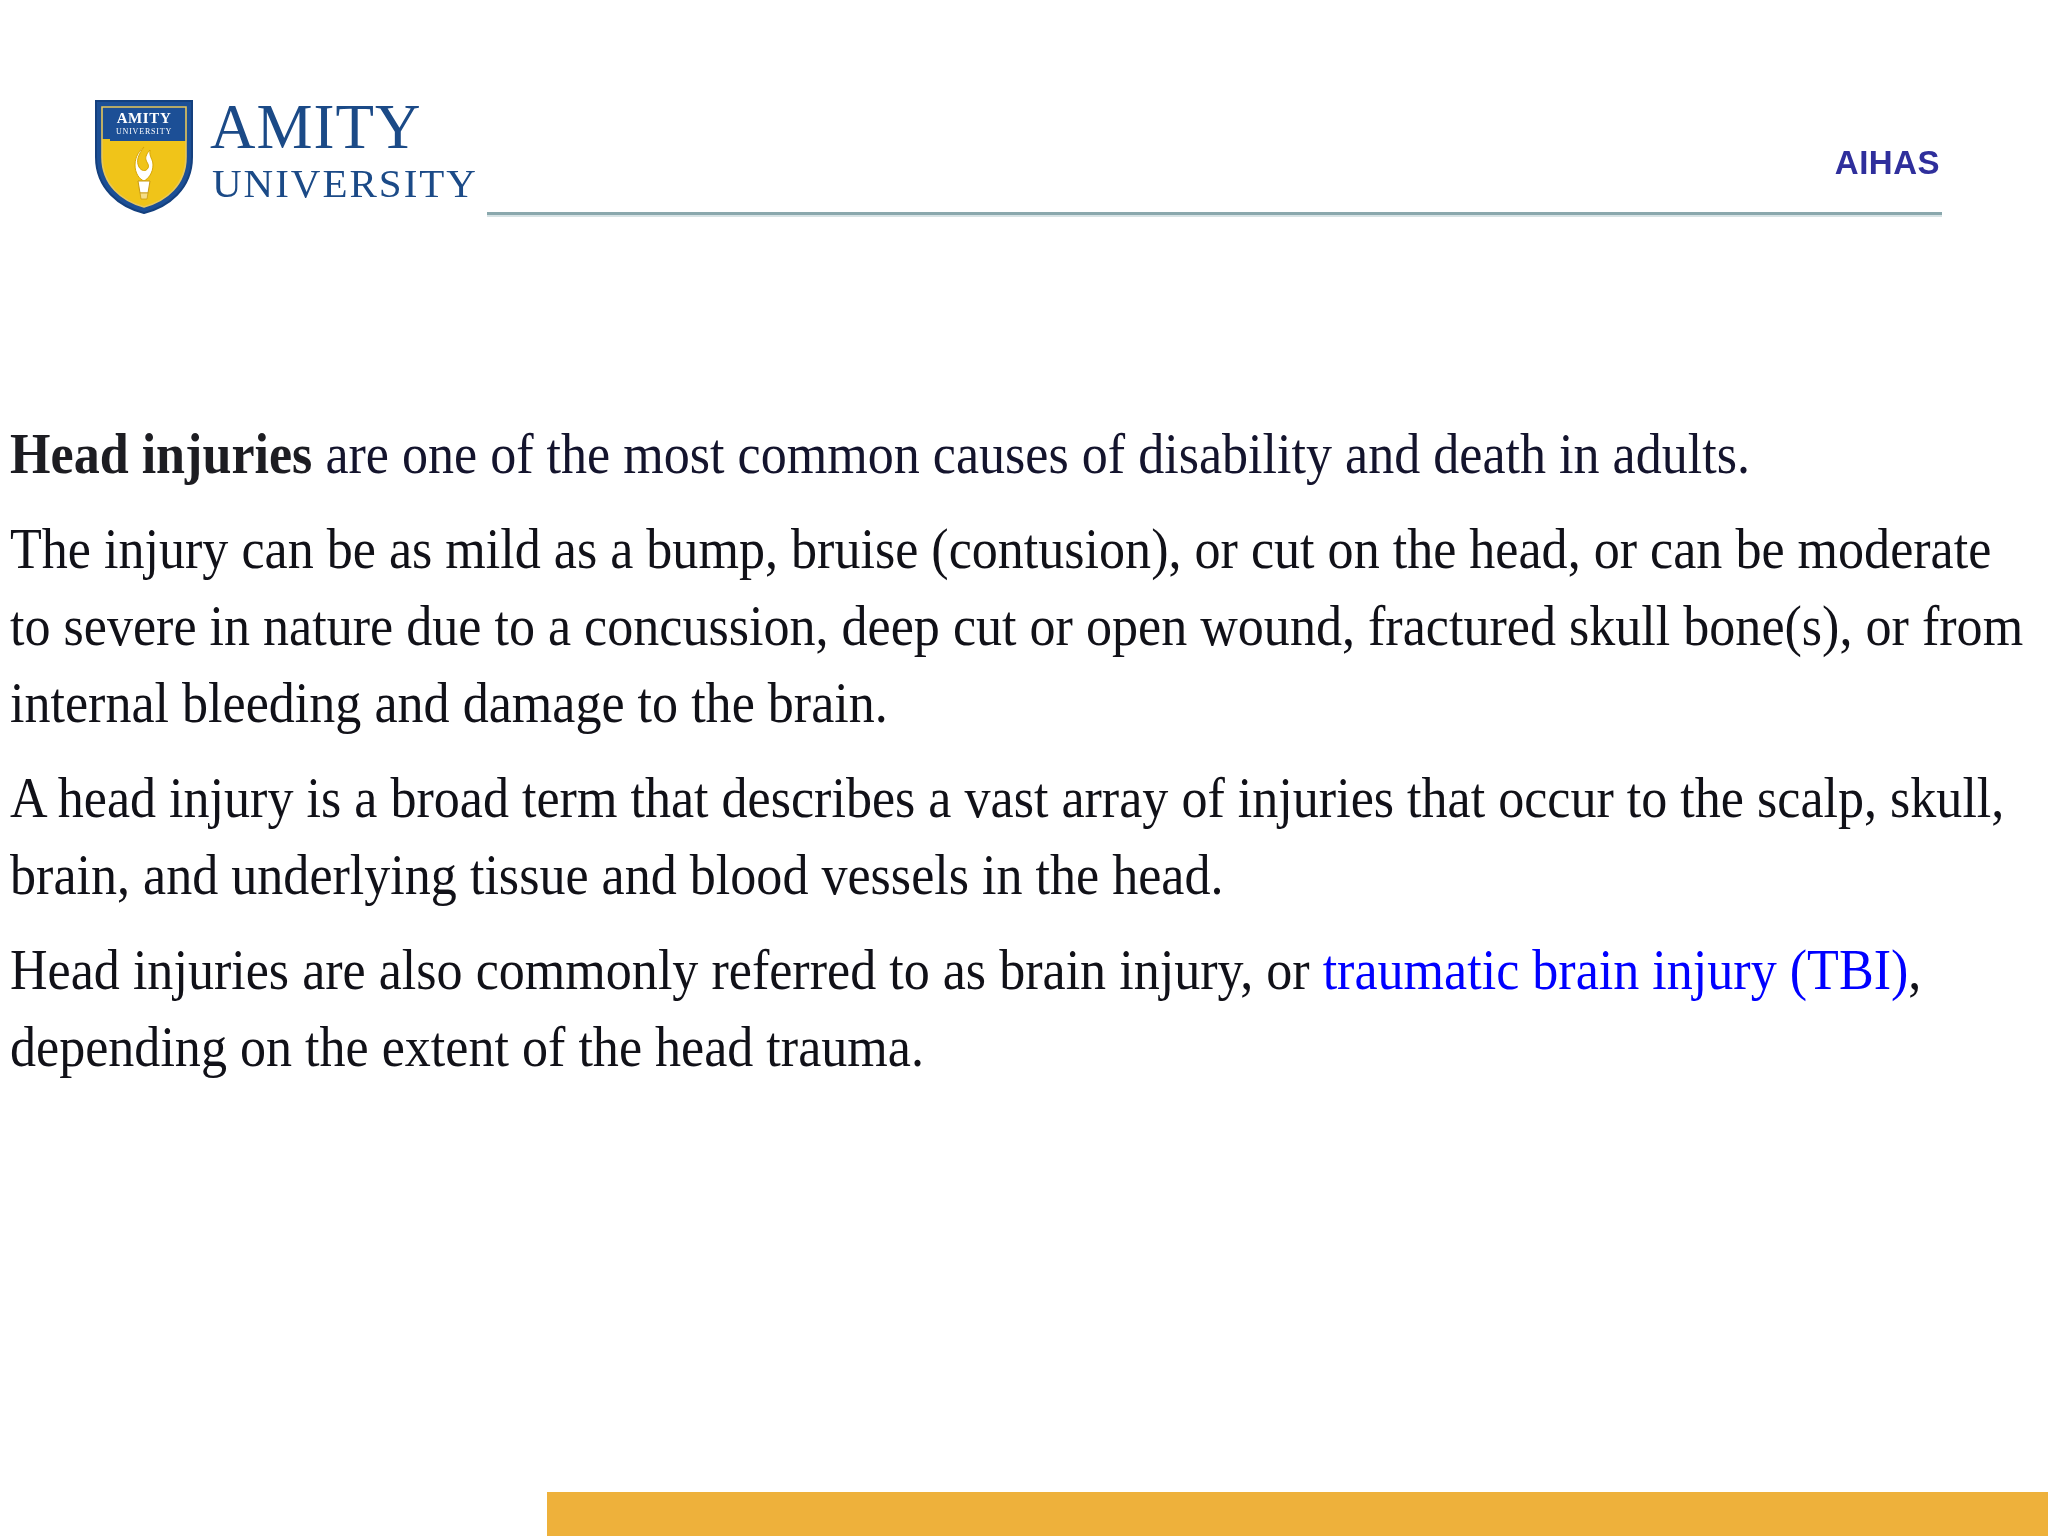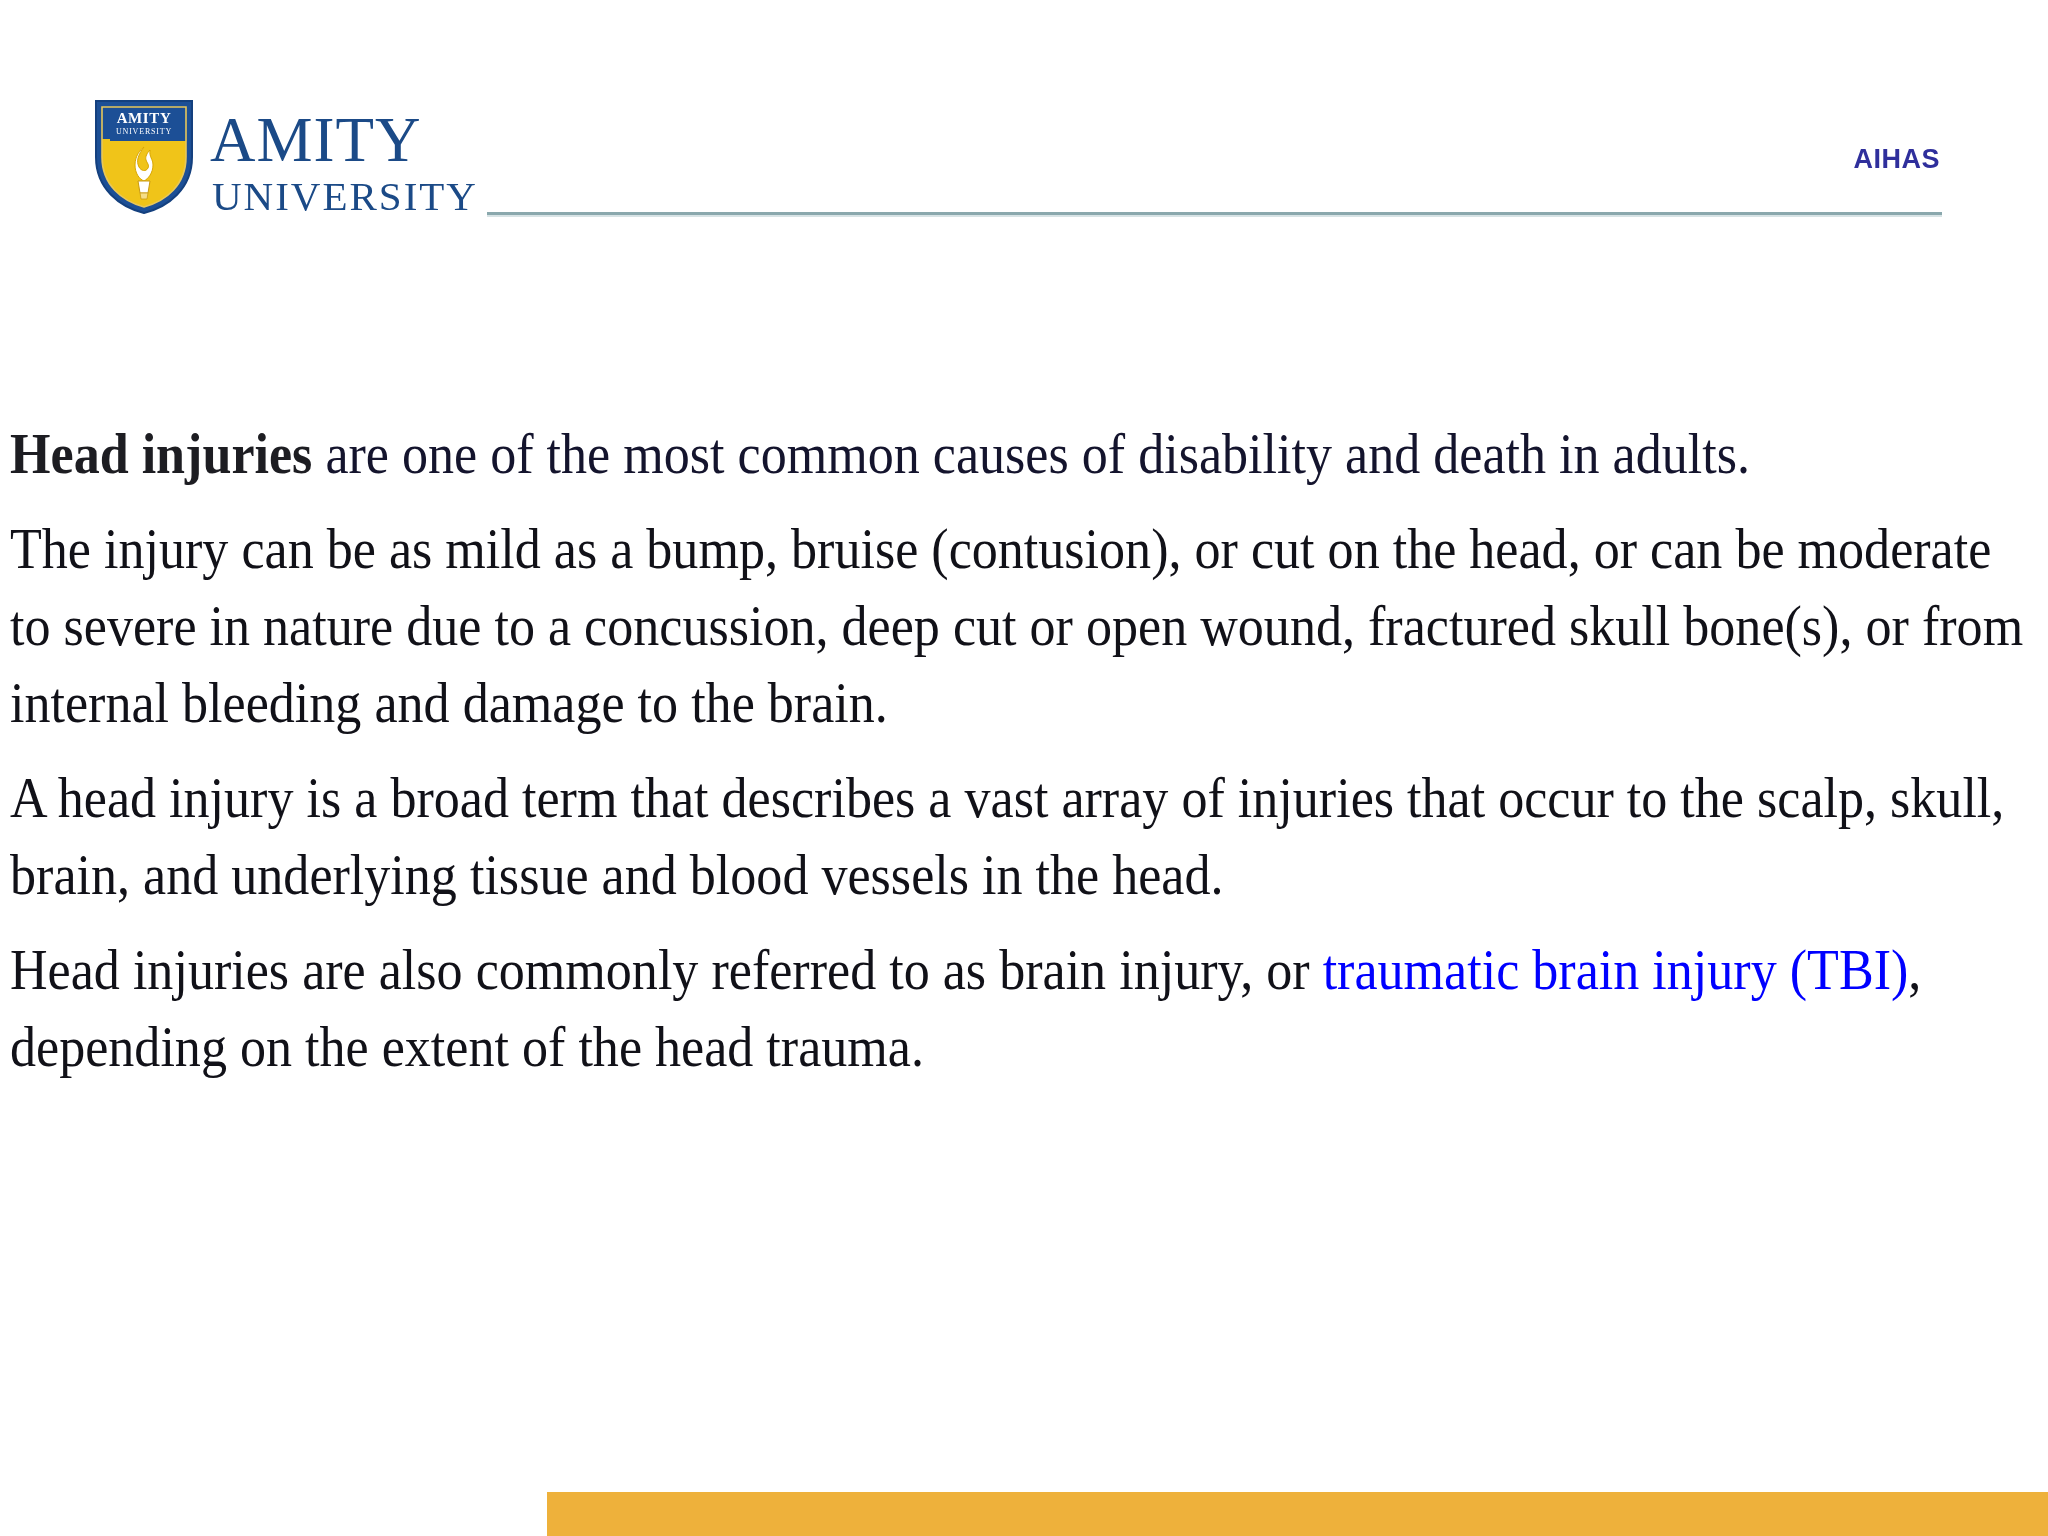--- a/index.html
+++ b/index.html
@@ -22,21 +22,21 @@
     left: 0;
     width: 2048px;
     height: 250px;
   }
 
   .logo-block {
     position: absolute;
     left: 92px;
     top: 95px;
     display: flex;
-    align-items: flex-end;
+    align-items: flex-start;
     gap: 14px;
   }
 
   .shield {
     width: 104px;
     height: 122px;
     position: relative;
     flex: 0 0 auto;
   }
 
@@ -62,21 +62,21 @@
     font-weight: 400;
     margin-top: 4px;
     margin-left: 2px;
   }
 
   .aihas {
     position: absolute;
     right: 108px;
     top: 144px;
     font-family: "Liberation Sans", sans-serif;
-    font-size: 27px;
+    font-size: 33px;
     font-weight: bold;
     letter-spacing: 0.5px;
     color: #2f2f9c;
   }
 
   .header-rule {
     position: absolute;
     left: 487px;
     top: 212px;
     width: 1455px;

